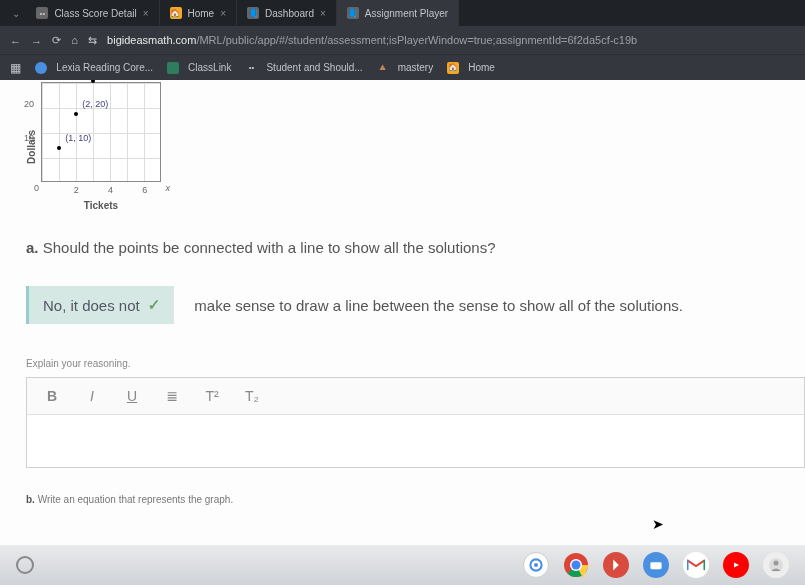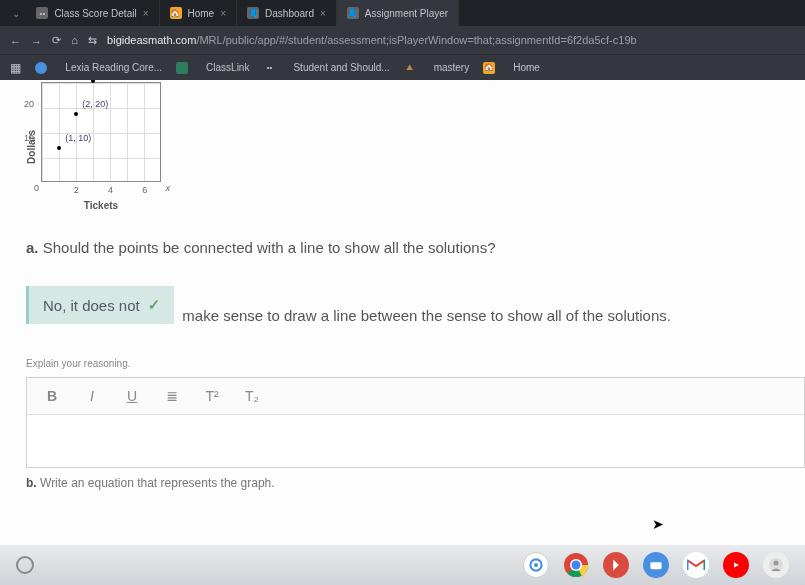--- a/index.html
+++ b/index.html
@@ -10,46 +10,46 @@
 .favicon{width:12px;height:12px;display:inline-flex;align-items:center;justify-content:center;font-size:8px;background:#666;border-radius:2px}
 .favicon.orange{background:#f5a623;color:#fff}
 .close-x{color:#888}
 .dropdown-v{padding:0 6px;color:#888}
 .addrbar{height:28px;background:#34383e;display:flex;align-items:center;gap:10px;padding:0 10px;color:#c0c4c9;font-size:11px}
 .nav-icons{display:flex;gap:10px;align-items:center}
 .url{flex:1;white-space:nowrap;overflow:hidden}
 .url-host{color:#e8e8e8}
 .url-path{color:#9aa0a6}
 .bmbar{height:26px;background:#34383e;display:flex;align-items:center;gap:14px;padding:0 10px;color:#c0c4c9;font-size:10px;border-top:1px solid #2a2e33}
-.bm{display:flex;align-items:center;gap:18px}
+.bm{display:flex;align-items:center;gap:9px}
 .bm-icon{width:12px;height:12px;display:inline-flex;align-items:center;justify-content:center;font-size:8px;border-radius:2px}
 .grid-icon{font-size:12px}
 .content{background:#fdfdfd;height:465px;padding:0 0 0 26px;overflow:hidden;position:relative}
 .chart-wrap{display:flex;gap:4px;align-items:center;margin-top:2px}
 .ylabel{writing-mode:vertical-rl;transform:rotate(180deg);font-size:10px;color:#555;font-weight:bold}
 .chart-col{display:flex;flex-direction:column;align-items:center}
 .chart{width:120px;height:100px;position:relative;border:1px solid #888;background:linear-gradient(to right,#ddd 1px,transparent 1px) 0 0/17px 100%,linear-gradient(to bottom,#ddd 1px,transparent 1px) 0 0/100% 25px,#fff}
 .ytick{position:absolute;left:-18px;font-size:9px;color:#666;transform:translateY(-50%)}
 .xtick{position:absolute;bottom:-14px;font-size:9px;color:#666;transform:translateX(-50%)}
 .origin{position:absolute;left:-8px;bottom:-12px;font-size:9px;color:#666}
 .xend{position:absolute;right:-10px;bottom:-12px;font-size:9px;color:#666;font-style:italic}
 .pt{position:absolute;width:4px;height:4px;background:#000;border-radius:50%;transform:translate(-50%,50%)}
 .ptlabel{position:absolute;font-size:9px;color:#447;transform:translateY(-50%)}
 .xlabel{font-size:10px;color:#555;font-weight:bold;margin-top:18px}
 .question{font-size:15px;color:#555;margin-top:28px}
-.answer-row{display:flex;align-items:flex-end;gap:8px;margin-top:30px}
+.answer-row{display:flex;align-items:center;gap:20px;margin-top:30px}
 .answer-box{background:#d5e8e4;padding:10px 14px;font-size:15px;color:#556;display:flex;align-items:center;gap:8px;border-left:3px solid #9cc}
 .check{color:#6a9e6a;font-weight:bold}
 .answer-suffix{font-size:15px;color:#555}
 .explain-label{font-size:10px;color:#888;margin-top:34px}
 .editor{border:1px solid #d0d0d0;margin-top:8px;width:100%}
 .toolbar{display:flex;gap:22px;padding:10px 16px;background:#fafafa;border-bottom:1px solid #e0e0e0;color:#888;font-size:14px;align-items:center}
 .tb-btn{cursor:pointer;min-width:18px;text-align:center}
 .editor-body{height:52px;background:#fff}
-.qb{font-size:12px;color:#777;margin-top:8px}
+.qb{font-size:10px;color:#777;margin-top:26px}
 .qlabel{font-weight:bold;color:#555}
 .taskbar{position:absolute;bottom:0;left:0;right:0;height:40px;background:linear-gradient(to top,#d0d3d7,#e8eaec);display:flex;align-items:center;justify-content:space-between;padding:0 16px}
 .dock{display:flex;gap:14px;align-items:center}
 .dock-icon{width:26px;height:26px;border-radius:50%;display:flex;align-items:center;justify-content:center;font-size:13px;font-weight:bold}
 .cursor{position:absolute;left:652px;top:436px;font-size:14px;color:#000;pointer-events:none}
 .circle-outline{width:18px;height:18px;border:2px solid #888;border-radius:50%}
 svg{display:block}
 </style>
 </head>
 <body>
@@ -79,21 +79,21 @@
 
 <div class="addrbar">
   <div class="nav-icons">
     <span>←</span>
     <span>→</span>
     <span>⟳</span>
     <span>⌂</span>
     <span>⇆</span>
   </div>
   <div class="url">
-    <span class="url-host">bigideasmath.com</span><span class="url-path">/MRL/public/app/#/student/assessment;isPlayerWindow=that;assignmentId=6f2da5cf-c19b</span>
+    <span class="url-host">bigideasmath.com</span><span class="url-path">/MRL/public/app/#/student/assessment;isPlayerWindow=true;assignmentId=6f2da5cf-c19b</span>
   </div>
 </div>
 
 <div class="bmbar">
   <span class="grid-icon">▦</span>
   <div class="bm">
     <span class="bm-icon" style="background:#4a90e2;border-radius:50%"></span>
     <span>Lexia Reading Core...</span>
   </div>
   <div class="bm">

